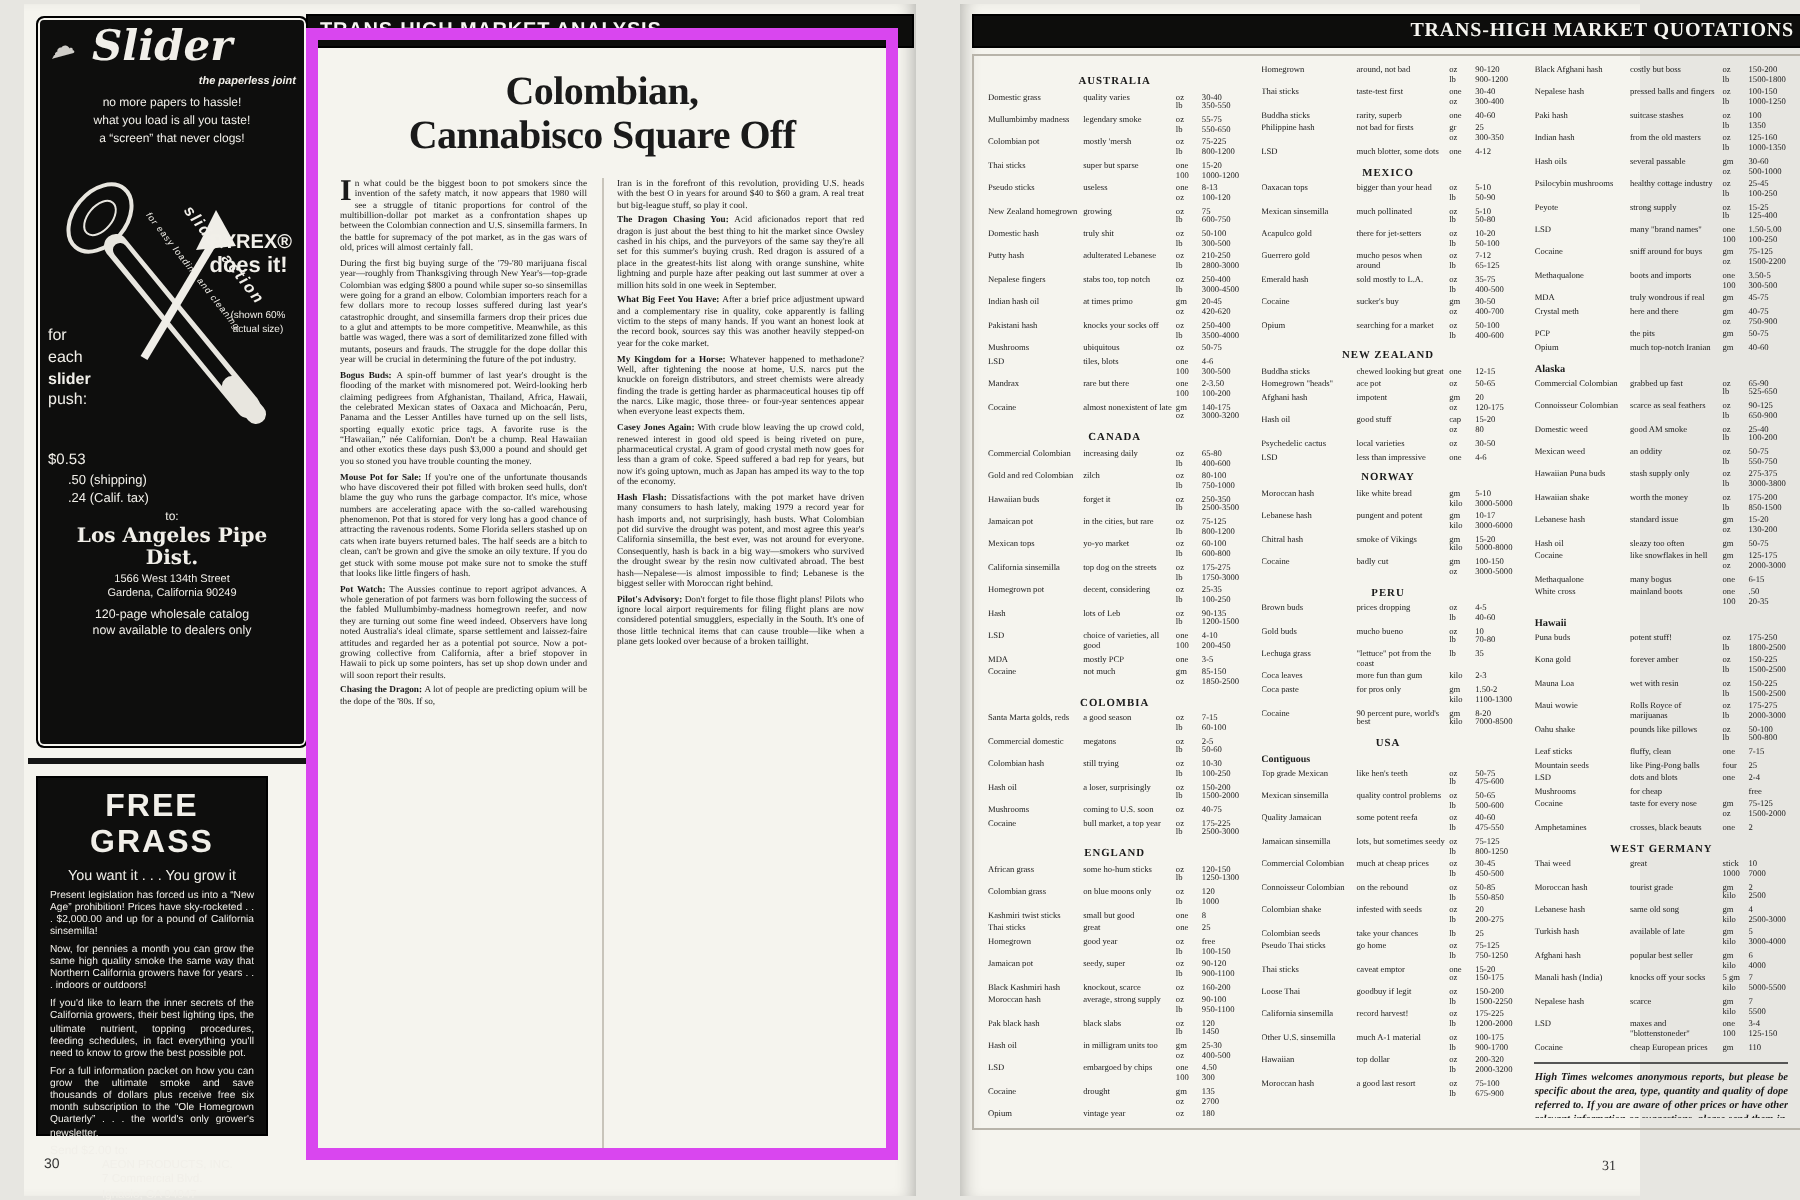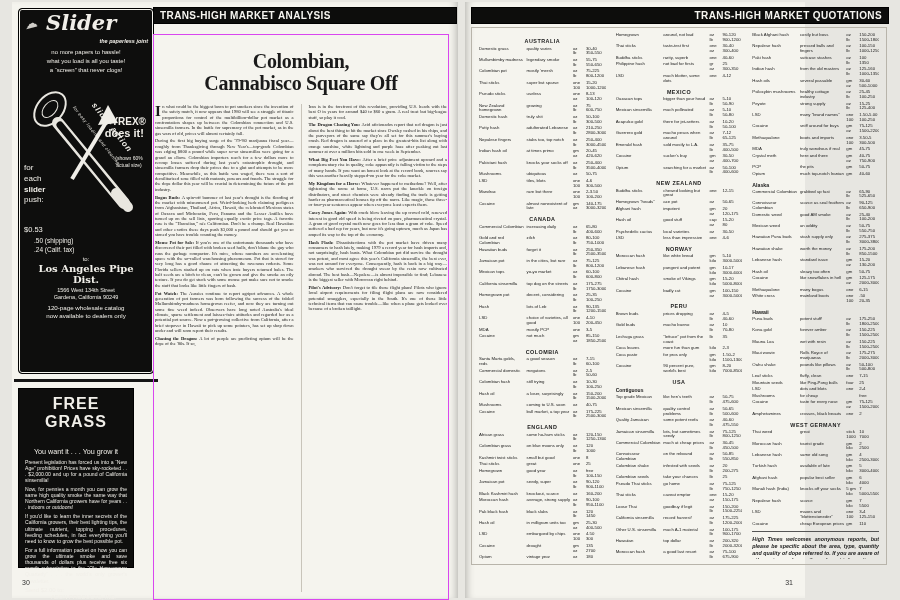--- a/index.html
+++ b/index.html
@@ -1,20 +1,20 @@
 <!DOCTYPE html>
 <html><head>
 <meta charset="utf-8">
 <style>
   html,body{margin:0;padding:0;background:#d8d7d3;}
   .spread{position:relative;width:900px;height:600px;background:#e7e6e1;overflow:hidden;
           font-family:"Liberation Sans",sans-serif;color:#1a1a1a;}
   .page{position:absolute;top:2px;height:596px;background:#f5f4ee;}
   .page-left{left:12px;width:446px;box-shadow:inset -7px 0 9px -6px rgba(0,0,0,.3);}
-  .page-right{left:465px;width:340px;box-shadow:inset 7px 0 9px -6px rgba(0,0,0,.3);}
+  .page-right{left:480px;width:340px;box-shadow:inset 7px 0 9px -6px rgba(0,0,0,.3);font-family:Liberation Serif, serif;}
 
   
   .banner{position:absolute;height:15px;background:#0d0d0c;color:#f6f5f0;
           font-weight:bold;font-size:10px;letter-spacing:.4px;line-height:15px;
           border:1px solid #000;}
   .banner-left{left:141px;top:5px;width:296px;padding-left:6px;}
   .banner-right{left:6px;top:5px;width:410px;text-align:right;padding-right:6px;}
 
   
   .slider-ad{position:absolute;left:6px;top:6px;width:136px;height:366px;background:#0e0e0d;
@@ -47,31 +47,31 @@
   .company-sub{font-family:"DejaVu Serif",serif;font-weight:bold;font-size:10px;text-align:center;}
   .addr{font-size:5.5px;text-align:center;line-height:1.35;margin-top:2px;}
   .catalog{font-size:6.2px;text-align:center;line-height:1.4;margin-top:2px;}
 
   .ad-divider{position:absolute;left:2px;top:377px;width:144px;height:3px;background:#151515;}
 
   
   .fg-ad{position:absolute;left:6px;top:386px;width:116px;height:180px;background:#0e0e0d;
          color:#f1efe9;border:1px solid #000;padding:6px 6px 0;box-sizing:border-box;}
   .fg-title{font-size:16px;font-weight:bold;text-align:center;letter-spacing:1px;}
-  .fg-sub{font-size:7.2px;text-align:center;margin-top:16px;}
+  .fg-sub{font-size:7.2px;text-align:center;margin-top:2px;}
   .fg-para{font-size:5.1px;line-height:1.22;text-align:justify;margin-top:2.5px;}
   .fg-send{font-size:6px;margin-top:3px;}
   .fg-addr{font-size:5.8px;line-height:1.3;padding-left:26px;margin-top:1px;}
 
   .page-num{position:absolute;top:577px;font-size:7px;color:#333;}
   .pn-left{left:10px;}  .pn-right{right:12px;}
 
   
-  .article-frame{position:absolute;left:141px;top:32px;width:296px;height:566px;
-                 border:1px solid #d946ef;box-sizing:border-box;padding:0 1px;overflow:hidden;}
+  .article-frame{position:absolute;left:141px;top:12px;width:296px;height:566px;
+                 border:6px solid #d946ef;box-sizing:border-box;padding:0 11px;overflow:hidden;}
   .headline{margin-top:15px;text-align:center;font-family:"Liberation Serif",serif;
             font-weight:bold;font-size:20px;line-height:1.12;letter-spacing:-.3px;}
   .acols{display:flex;margin-top:9px;height:488px;overflow:hidden;}
   .acol{flex:1;overflow:hidden;}
   .acol-2{border-left:1px solid #c8c4ba;padding-left:7px;margin-left:7px;}
   .apara{font-family:"Liberation Serif",serif;font-size:4.6px;line-height:1.17;
          text-align:justify;margin-bottom:2.5px;}
   .ahead{font-weight:bold;}
   .dropcap{float:left;font-family:"Liberation Serif",serif;font-weight:bold;
            font-size:15px;line-height:.85;margin:1px 1.5px 0 0;}

